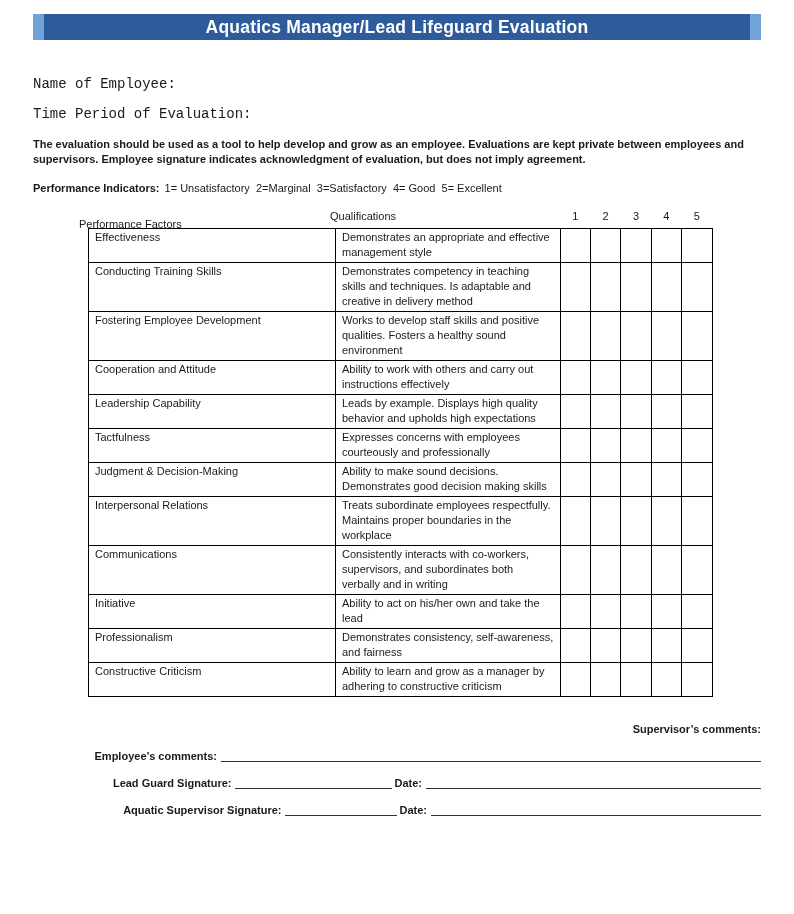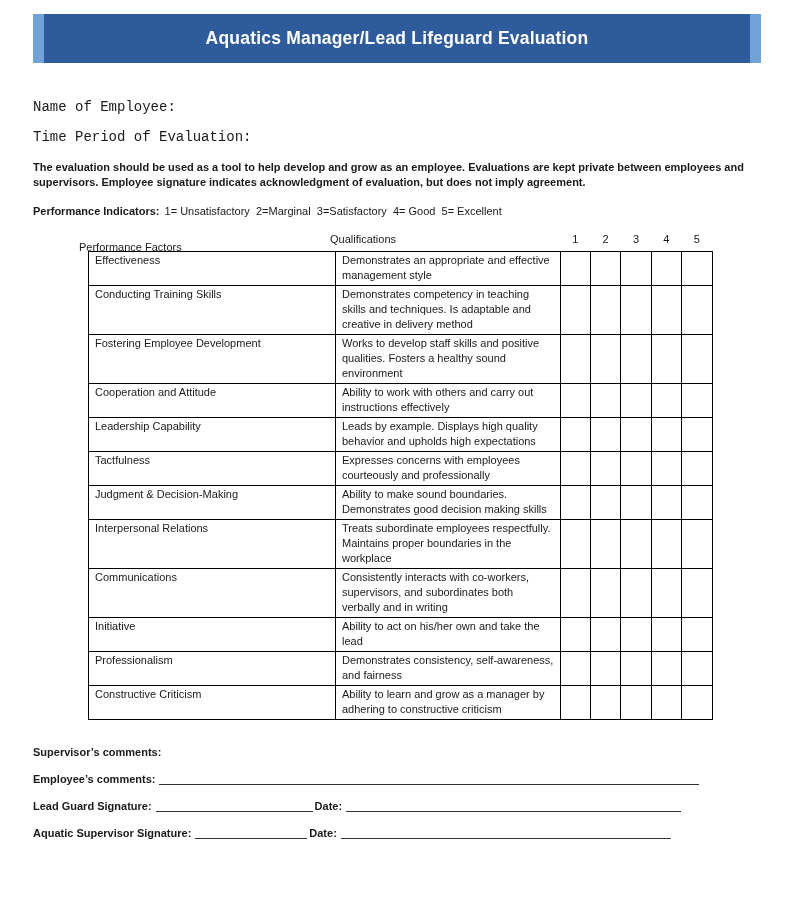--- a/index.html
+++ b/index.html
@@ -9,21 +9,21 @@
     --text-color:#1a1a1a;
     --table-border:#000000;
     --line-color:#333333;
   }
   *{box-sizing:border-box;}
   html,body{margin:0;padding:0;background:#ffffff;}
   body{font-family:"Liberation Sans",sans-serif;color:var(--text-color);}
   .page{width:794px;min-height:914px;background:#ffffff;padding:14px 33px 20px 33px;position:relative;}
 
   
-  .banner{display:flex;height:49px;margin-bottom:37px;}
+  .banner{display:flex;height:26px;margin-bottom:37px;}
   .banner-accent{width:11px;background:var(--banner-accent);}
   .banner-main{flex:1;background:var(--banner-bg);display:flex;align-items:center;justify-content:center;}
   .banner-title{color:var(--title-color);font-size:17.5px;font-weight:700;margin:0;letter-spacing:.2px;}
 
   
   .field{font-size:14px;line-height:14px;margin:0 0 16px 0;font-family:Liberation Mono, monospace;}
   .intro{font-size:11px;line-height:15px;margin:0 0 14px 0;font-weight:bold;}
   .indicators{font-size:11px;line-height:14px;margin:0 0 13px 0;}
   .indicators .ind-label{font-weight:700;margin-right:5px;}
   .prewrap{white-space:pre-wrap;}
@@ -35,21 +35,21 @@
   .thead-nums{position:absolute;left:527px;top:2px;width:152px;display:flex;}
   .thead-nums span{flex:1;text-align:center;}
 
   
   table.eval{border-collapse:collapse;table-layout:fixed;width:624px;margin-left:55px;}
   table.eval td{border:1px solid var(--table-border);font-size:11px;line-height:15px;padding:1px 6px 2px 6px;vertical-align:top;}
   table.eval td.rate{padding:0;}
 
   
   .footer{margin-top:24px;font-size:11px;}
-  .foot-row{display:flex;align-items:flex-end;margin-bottom:13px;min-height:14px;}
+  .foot-row{display:flex;align-items:flex-end;margin-bottom:13px;min-height:14px;justify-content:flex-end;}
   .foot-label{font-weight:700;white-space:nowrap;}
   .blank-line{display:inline-block;height:13px;border-bottom:1px solid var(--line-color);margin-left:4px;}
   .date-label{margin-left:2px;}
   .w540{width:540px;}
   .w157{width:157px;}
   .w112{width:112px;}
   .w335{width:335px;}
   .w330{width:330px;}
 </style>
 </head>
@@ -146,21 +146,21 @@
       <td class="factor">Tactfulness</td>
       <td class="qual">Expresses concerns with employees courteously and professionally</td>
       <td class="rate"></td>
       <td class="rate"></td>
       <td class="rate"></td>
       <td class="rate"></td>
       <td class="rate"></td>
     </tr>
         <tr>
       <td class="factor">Judgment &amp; Decision-Making</td>
-      <td class="qual">Ability to make sound boundaries. Demonstrates good decision making skills</td>
+      <td class="qual">Ability to make sound decisions. Demonstrates good decision making skills</td>
       <td class="rate"></td>
       <td class="rate"></td>
       <td class="rate"></td>
       <td class="rate"></td>
       <td class="rate"></td>
     </tr>
         <tr>
       <td class="factor">Interpersonal Relations</td>
       <td class="qual">Treats subordinate employees respectfully. Maintains proper boundaries in the workplace</td>
       <td class="rate"></td>

